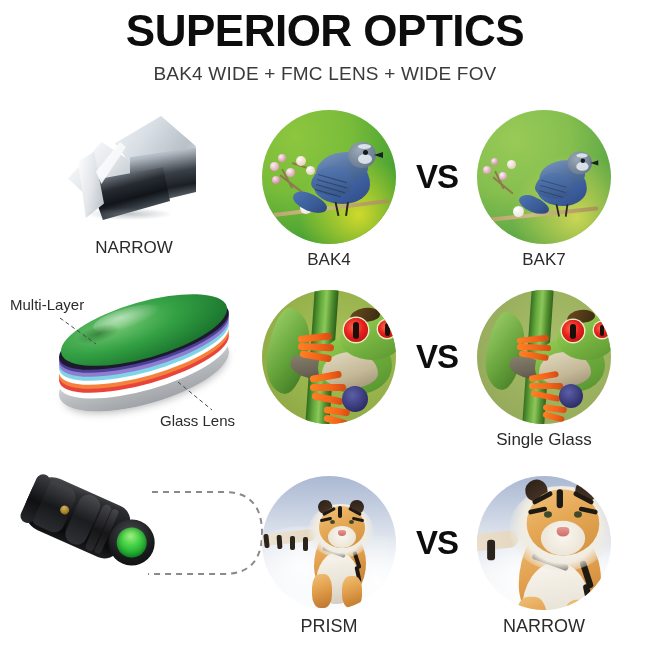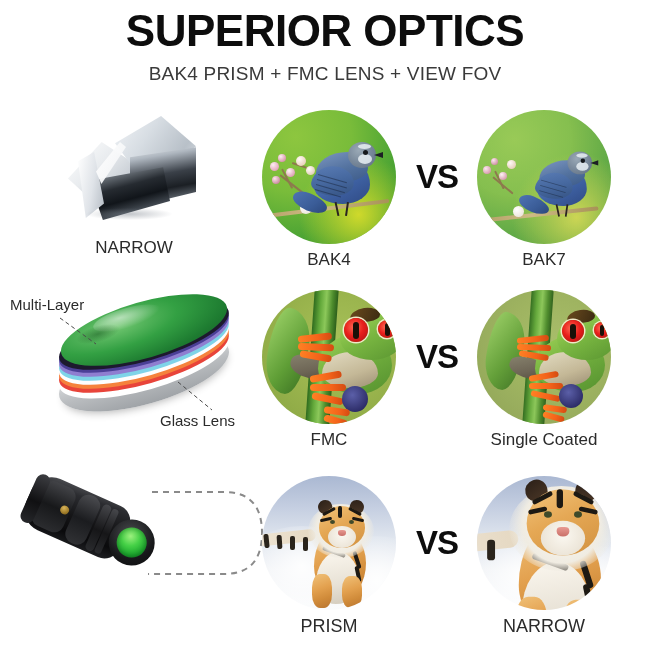--- a/index.html
+++ b/index.html
@@ -258,21 +258,21 @@
     position:absolute;border-radius:50%;
     background:radial-gradient(circle at 50% 40%,#fbf8f1,#ece5d8 70%);
   }
 </style>
 </head>
 <body>
 
 <div class="sheet">
 
   <div class="title">SUPERIOR OPTICS</div>
-  <div class="subtitle">BAK4 PRISM + FMC LENS + VIEW FOV</div>
+  <div class="subtitle">BAK4 WIDE + FMC LENS + WIDE FOV</div>
 
   <div class="row" style="top:0;height:280px;">
 
     <div class="prism-wrap" style="left:60px;top:112px;width:150px;height:112px;">
 
       <div class="pr-face" style="left:8px;top:30px;width:70px;height:70px;
            background:linear-gradient(135deg,#ffffff 0%,#e9ecef 38%,#c6ccd3 70%,#eef1f4 100%);
            clip-path:polygon(0% 52%,48% 0%,100% 34%,52% 100%);"></div>
 
       <div class="pr-face" style="left:44px;top:4px;width:92px;height:72px;
@@ -425,21 +425,20 @@
 
       <div class="fg-foot" style="left:48px;top:84px;width:46px;height:28px;">
         <div class="toe" style="left:0;top:2px;width:32px;height:7px;transform:rotate(-10deg);"></div>
         <div class="toe" style="left:0;top:10px;width:36px;height:7px;transform:rotate(0deg);"></div>
         <div class="toe" style="left:2px;top:18px;width:32px;height:7px;transform:rotate(12deg);"></div>
       </div>
       <div class="fg-blue" style="left:80px;top:96px;width:26px;height:26px;"></div>
       <div class="toe" style="left:62px;top:116px;width:26px;height:7px;transform:rotate(8deg);"></div>
       <div class="toe" style="left:62px;top:124px;width:24px;height:7px;transform:rotate(16deg);"></div>
     </div>
-    <div class="caption" style="left:262px;top:148px;width:134px;">FMC</div>
 
     <div class="vs" style="left:405px;top:58px;width:64px;">VS</div>
 
     <div class="circle c-frog2" style="left:477px;top:8px;width:134px;height:134px;filter:blur(.4px);">
       <div class="frog-bg"></div>
       <div class="leafblade" style="left:10px;top:22px;width:36px;height:78px;transform:rotate(8deg);opacity:.92;"></div>
       <div class="stem" style="left:50px;top:-4px;width:22px;height:142px;transform:rotate(4deg);opacity:.95;"></div>
       <div class="fg-leg" style="left:32px;top:68px;width:38px;height:20px;transform:rotate(18deg);"></div>
       <div class="fg-body" style="left:58px;top:46px;width:70px;height:56px;"></div>
       <div class="fg-belly" style="left:62px;top:62px;width:52px;height:34px;"></div>
@@ -456,21 +455,21 @@
       </div>
       <div class="fg-foot" style="left:52px;top:84px;width:44px;height:26px;">
         <div class="toe" style="left:0;top:2px;width:30px;height:6px;transform:rotate(-10deg);"></div>
         <div class="toe" style="left:0;top:9px;width:34px;height:6px;transform:rotate(0deg);"></div>
         <div class="toe" style="left:2px;top:16px;width:30px;height:6px;transform:rotate(12deg);"></div>
       </div>
       <div class="fg-blue" style="left:82px;top:94px;width:24px;height:24px;"></div>
       <div class="toe" style="left:66px;top:114px;width:24px;height:6px;transform:rotate(8deg);"></div>
       <div class="toe" style="left:66px;top:121px;width:22px;height:6px;transform:rotate(16deg);"></div>
     </div>
-    <div class="caption" style="left:460px;top:148px;width:168px;">Single Coated</div>
+    <div class="caption" style="left:460px;top:148px;width:168px;">Single Glass</div>
   </div>
 
   <div class="row" style="top:468px;height:182px;">
 
     <div class="mono" style="left:22px;top:20px;width:140px;height:76px;">
       <div class="mono-barrel" style="left:0;top:8px;width:104px;height:56px;"></div>
       <div class="mono-grip" style="left:10px;top:12px;width:34px;height:48px;
            background:linear-gradient(180deg,#424347,#17181a 50%,#2b2c2f);"></div>
       <div class="mono-grip" style="left:48px;top:10px;width:22px;height:52px;
            background:linear-gradient(180deg,#4a4b4f,#1b1c1f 50%,#303134);"></div>

